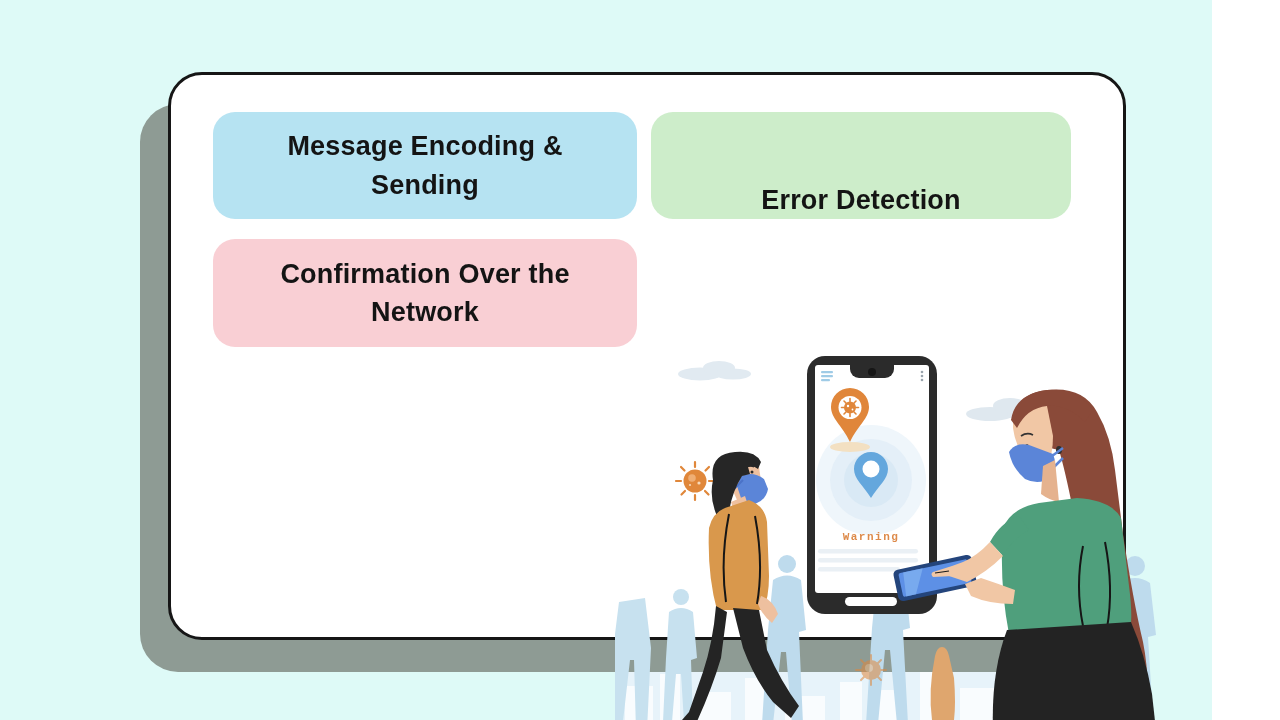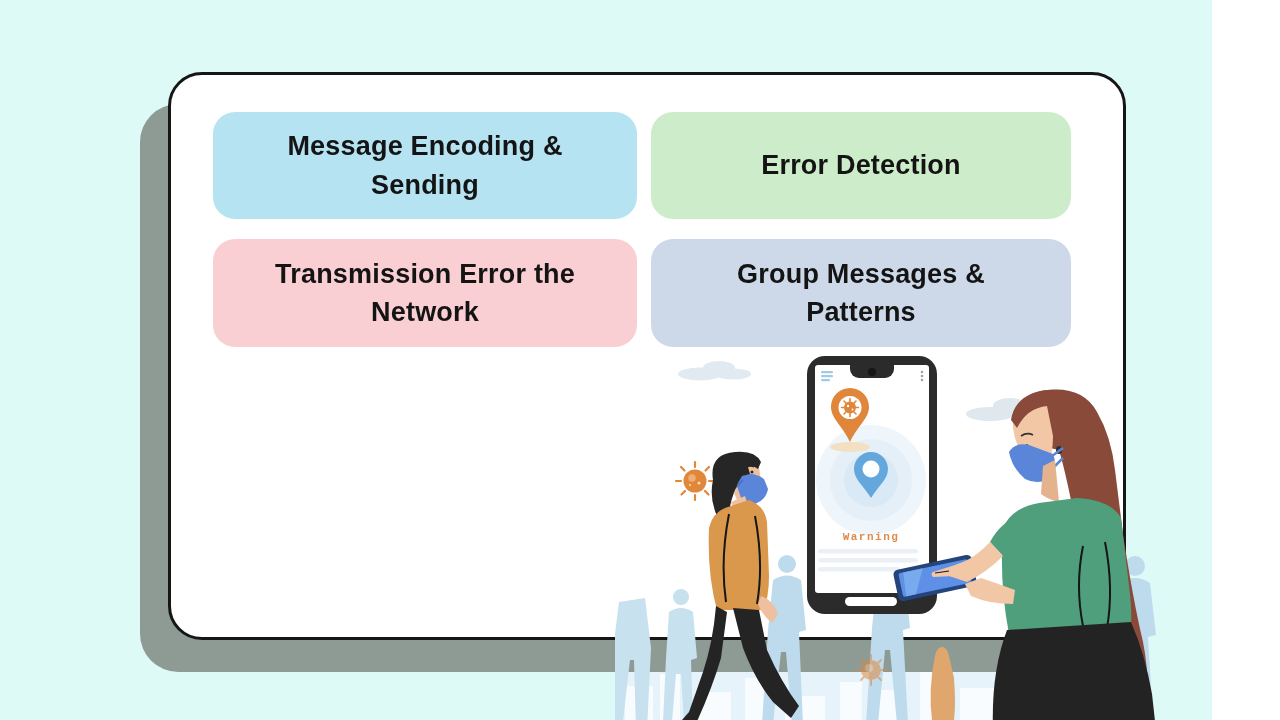--- a/index.html
+++ b/index.html
@@ -41,28 +41,25 @@
         <rect x="475" y="14" width="20" height="40"></rect>
     </g>
   </svg>
 
   <div class="card-shadow" style="background-color: rgb(142, 155, 148);"></div>
 
   <div class="card" style="background-color: rgb(255, 255, 255);">
     <div class="pill p1" style="background-color: rgb(182, 227, 242);">
       <span>Message Encoding &amp; Sending</span>
     </div>
-    <div class="pill p2" style="background-color: rgb(205, 237, 202);">
+    <div class="pill p2" style="background-color: rgb(205, 237, 202); align-items: flex-end;">
       <span>Error Detection</span>
     </div>
     <div class="pill p3" style="background-color: rgb(249, 207, 212);">
-      <span>Transmission Error the Network</span>
-    </div>
-    <div class="pill p4" style="background-color: rgb(205, 217, 233);">
-      <span>Group Messages &amp; Patterns</span>
+      <span>Confirmation Over the Network</span>
     </div>
   </div>
 
   <svg class="illo" viewBox="0 0 665 370" aria-hidden="true">
 
     <g fill="#e1eaf1">
       <ellipse cx="85" cy="24" rx="22" ry="6.5"></ellipse>
         <ellipse cx="104" cy="18" rx="16" ry="7"></ellipse>
         <ellipse cx="118" cy="24" rx="18" ry="5.5"></ellipse>
     </g>

